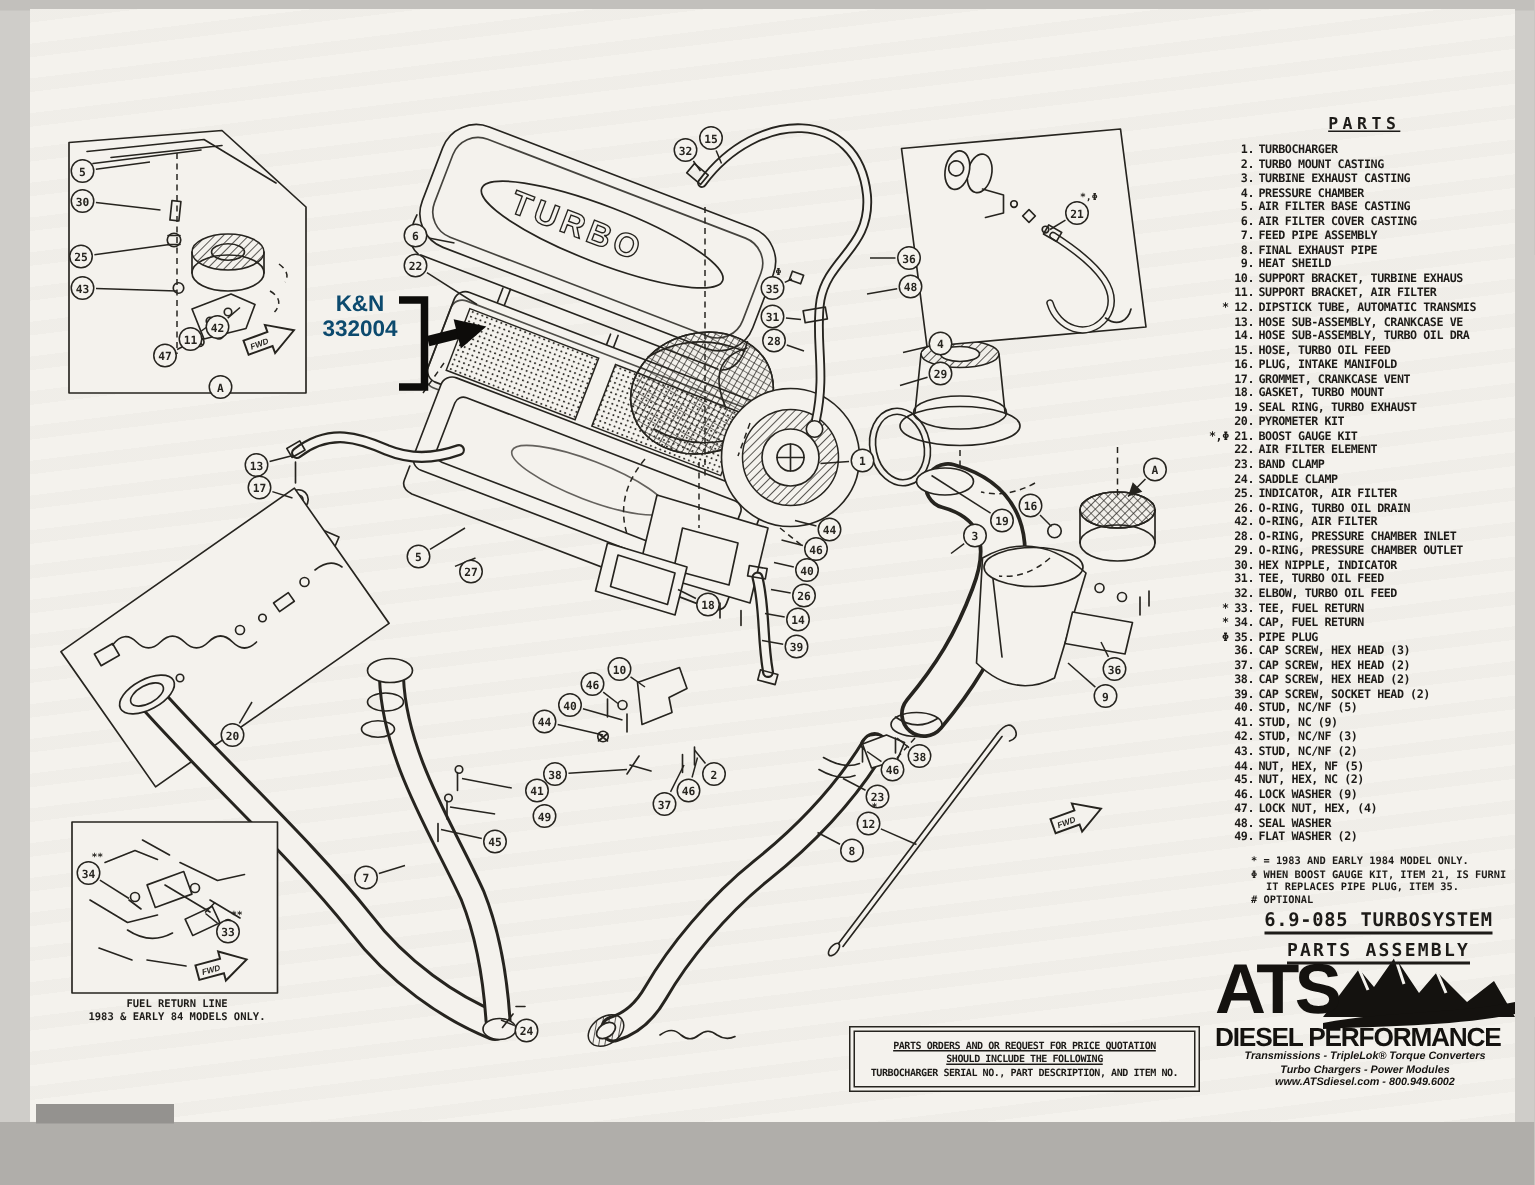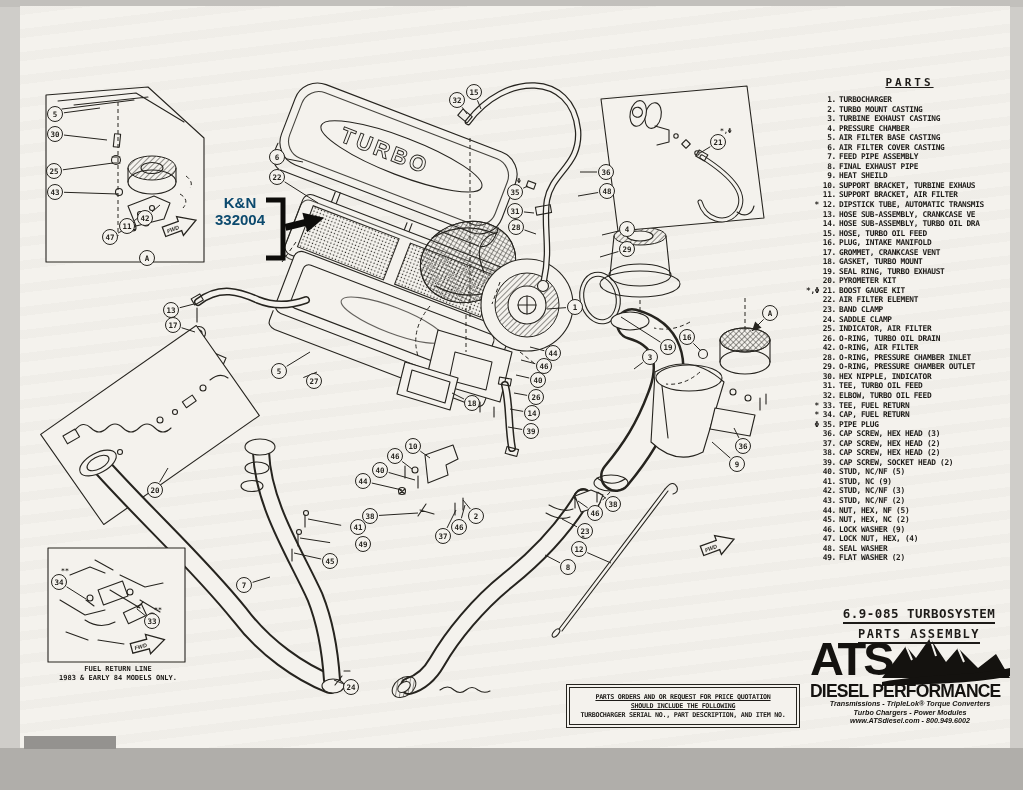--- a/index.html
+++ b/index.html
@@ -627,20 +627,26 @@
           <span class="pl-mark"></span>
           <span class="pl-num">48.</span>
           <span class="pl-name">SEAL WASHER</span>
         </div>
         <div class="pl-row">
           <span class="pl-mark"></span>
           <span class="pl-num">49.</span>
           <span class="pl-name">FLAT WASHER (2)</span>
         </div>
       </div>
+    <div id="footnotes">
+        <div>* = 1983 AND EARLY 1984 MODEL ONLY.</div>
+        <div>Φ WHEN BOOST GAUGE KIT, ITEM 21, IS FURNI</div>
+        <div style="padding-left: 10px;">IT REPLACES PIPE PLUG, ITEM 35.</div>
+        <div># OPTIONAL</div>
+      </div>
   </div>
 
   <div class="txt" id="title-block">
     <span class="tb1">6.9-085 TURBOSYSTEM</span><br>
     <span class="tb2">PARTS ASSEMBLY</span>
   </div>
 
   <svg id="mountains" viewBox="0 0 132 50">
     <polygon points="2,42 26,10 36,22 50,2 66,26 78,12 98,32 116,18 130,42" fill="#14120f"></polygon>
     <path d="M50,2 L56,20 M26,10 L32,24 M78,12 L84,26" stroke="#f4f2ed" stroke-width="2" fill="none"></path>

